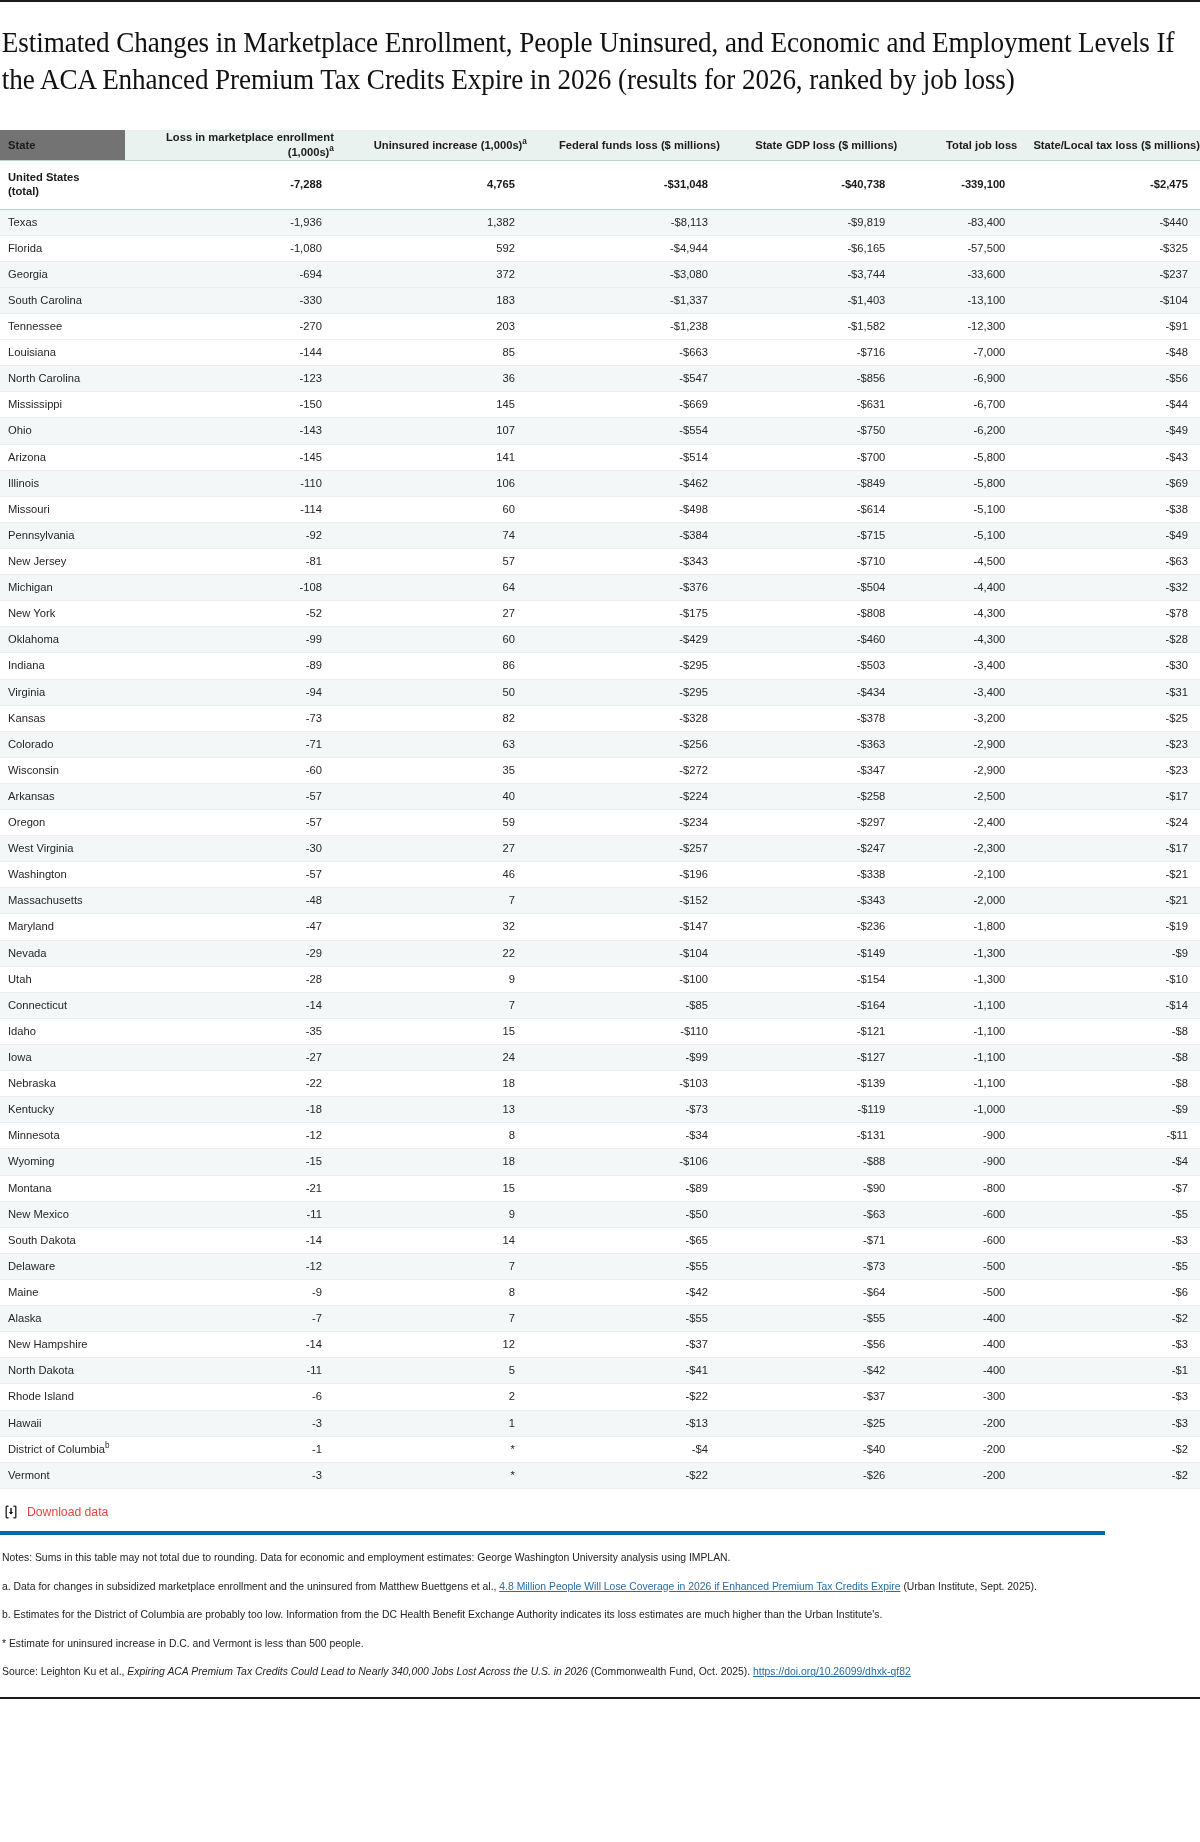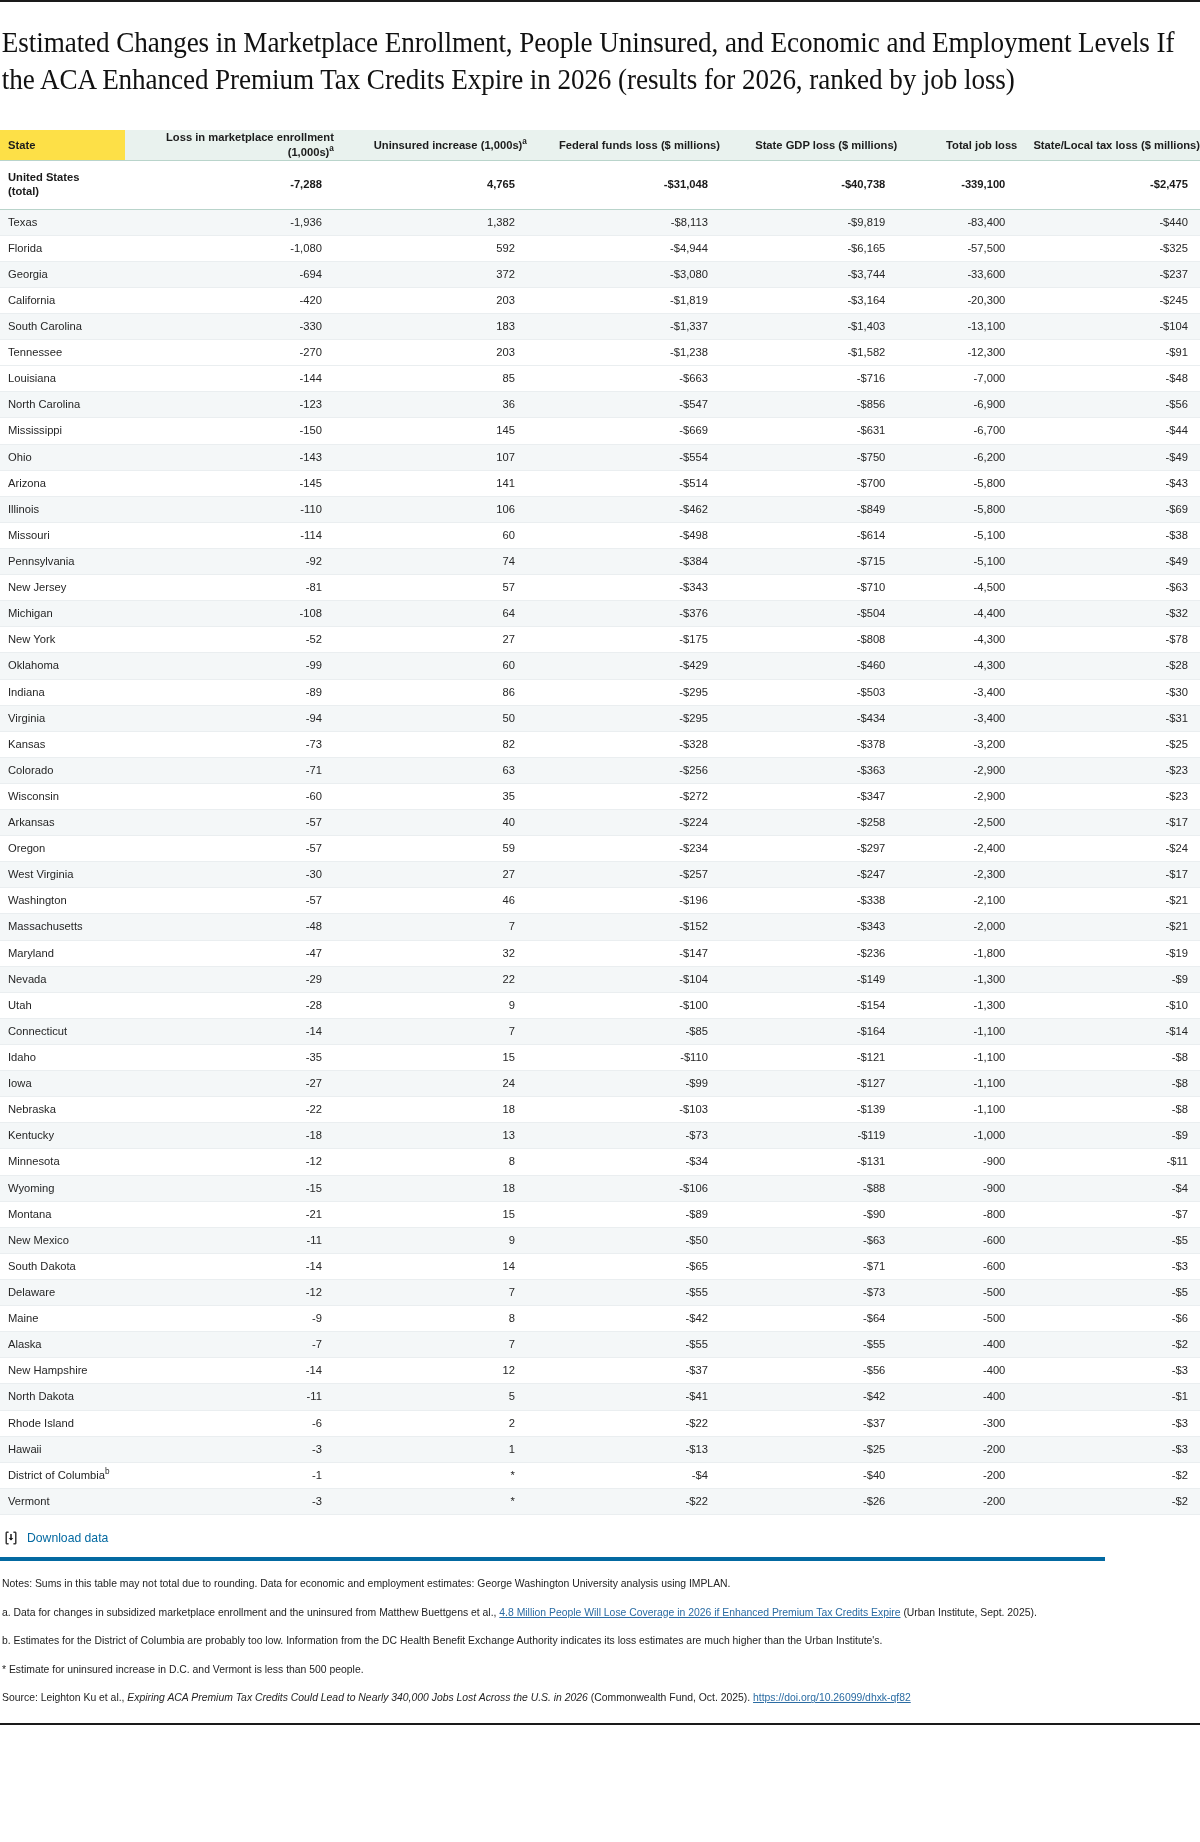--- a/index.html
+++ b/index.html
@@ -55,21 +55,21 @@
     font-weight: bold;
     font-size: 11.2px;
     line-height: 1.32;
     color: #1c1c1c;
     text-align: center;
     padding: 10px 12px 11px 12px;
     box-sizing: border-box;
     border-bottom: 1px solid #b9d4cb;
   }
   thead th.col-state {
-    background: #fde047;
+    background: #737373;
     text-align: left;
     padding-left: 8px;
   }
   thead th sup {
     font-size: 8.2px;
     vertical-align: super;
     line-height: 0;
   }
 
   tbody tr.total-row td {
@@ -116,21 +116,21 @@
   .col-c4 { width: 170px; }
   .col-c5 { width: 115px; }
   .col-c6 { width: 175px; }
 
   .download-row {
     display: flex;
     align-items: center;
     gap: 9px;
     padding: 16px 0 0 4px;
     font-size: 12.2px;
-    color: #0369a1;
+    color: #ef4444;
     cursor: pointer;
     width: 150px;
   }
   .dl-icon {
     display: inline-flex;
     align-items: center;
     justify-content: center;
     width: 14px;
     height: 14px;
   }
@@ -220,29 +220,20 @@
         </tr>
         <tr class="data-row alt">
           <td class="col-state">Georgia</td>
           <td class="num">-694</td>
           <td class="num">372</td>
           <td class="num">-$3,080</td>
           <td class="num">-$3,744</td>
           <td class="num">-33,600</td>
           <td class="num">-$237</td>
         </tr>
-        <tr class="data-row">
-          <td class="col-state">California</td>
-          <td class="num">-420</td>
-          <td class="num">203</td>
-          <td class="num">-$1,819</td>
-          <td class="num">-$3,164</td>
-          <td class="num">-20,300</td>
-          <td class="num">-$245</td>
-        </tr>
         <tr class="data-row alt">
           <td class="col-state">South Carolina</td>
           <td class="num">-330</td>
           <td class="num">183</td>
           <td class="num">-$1,337</td>
           <td class="num">-$1,403</td>
           <td class="num">-13,100</td>
           <td class="num">-$104</td>
         </tr>
         <tr class="data-row">

